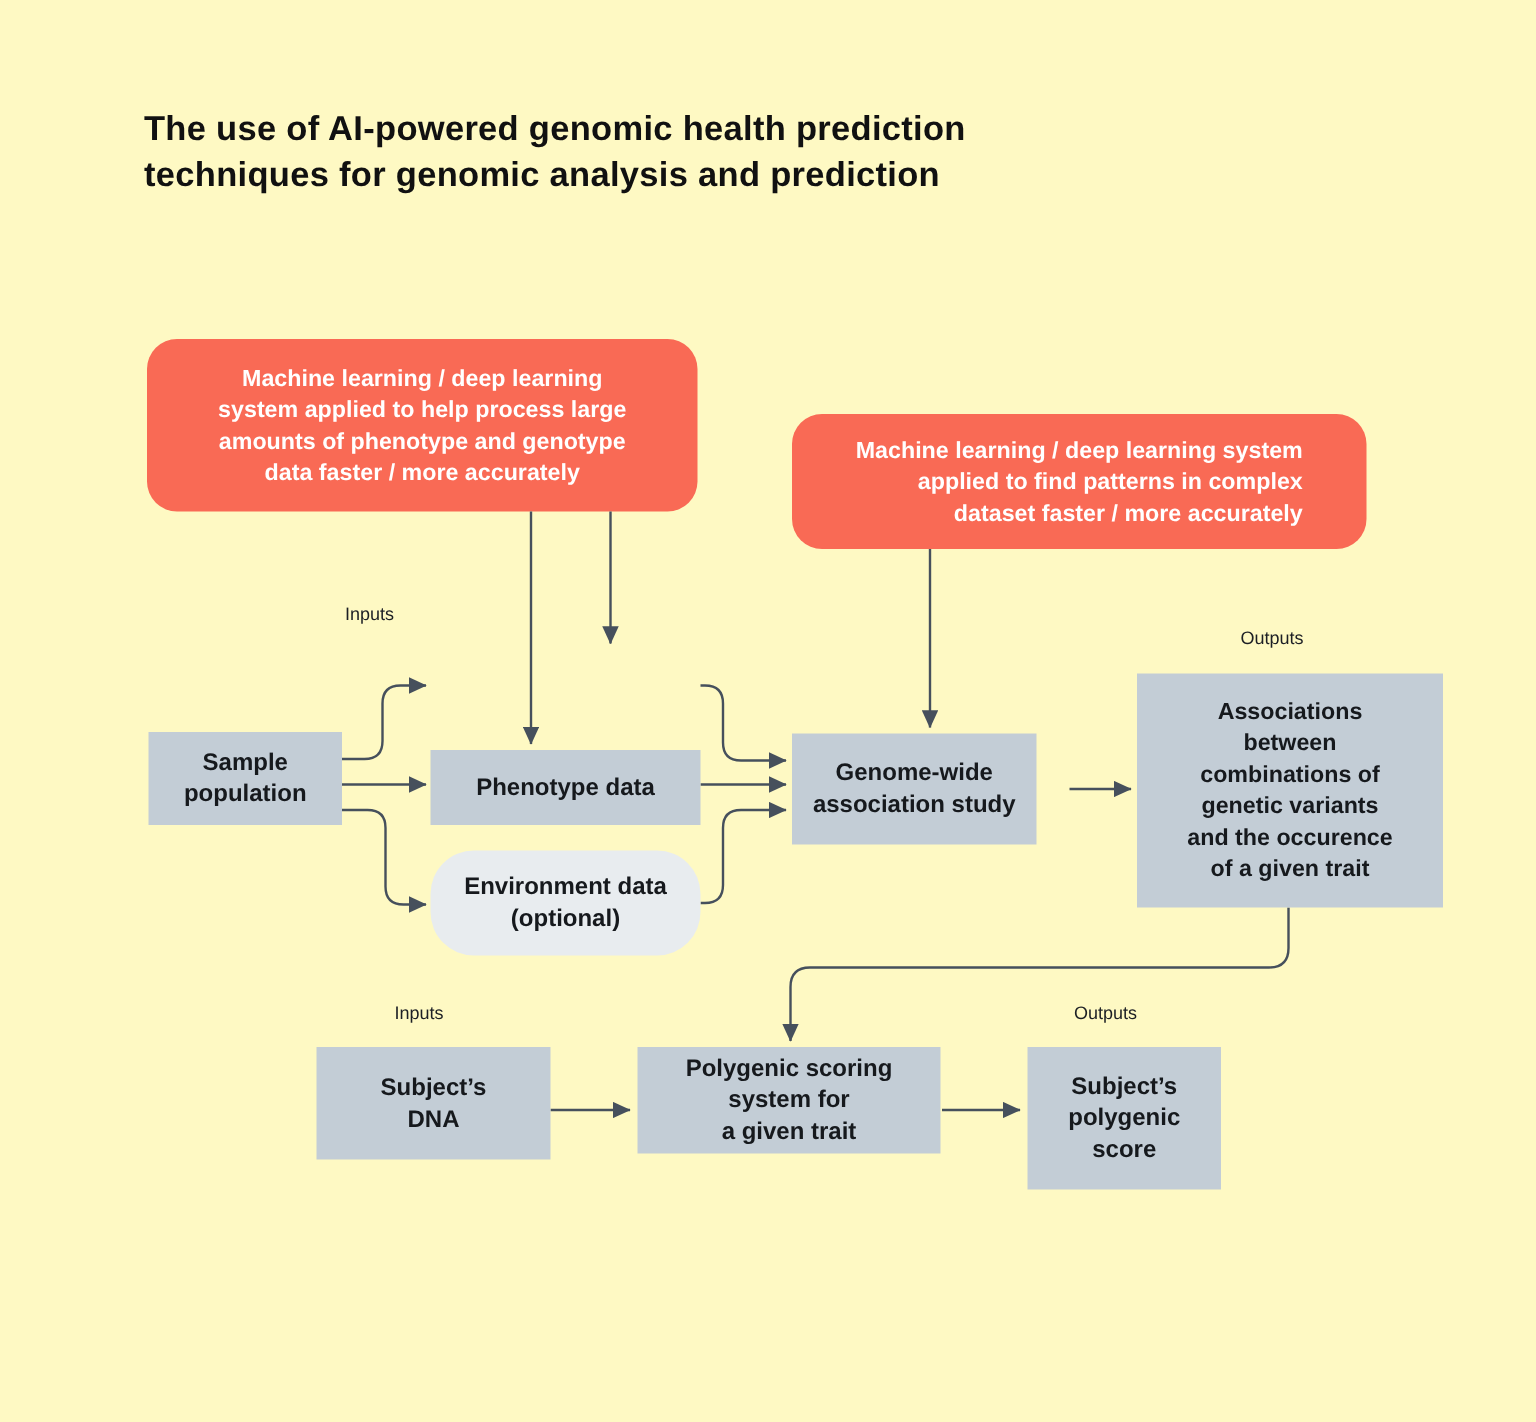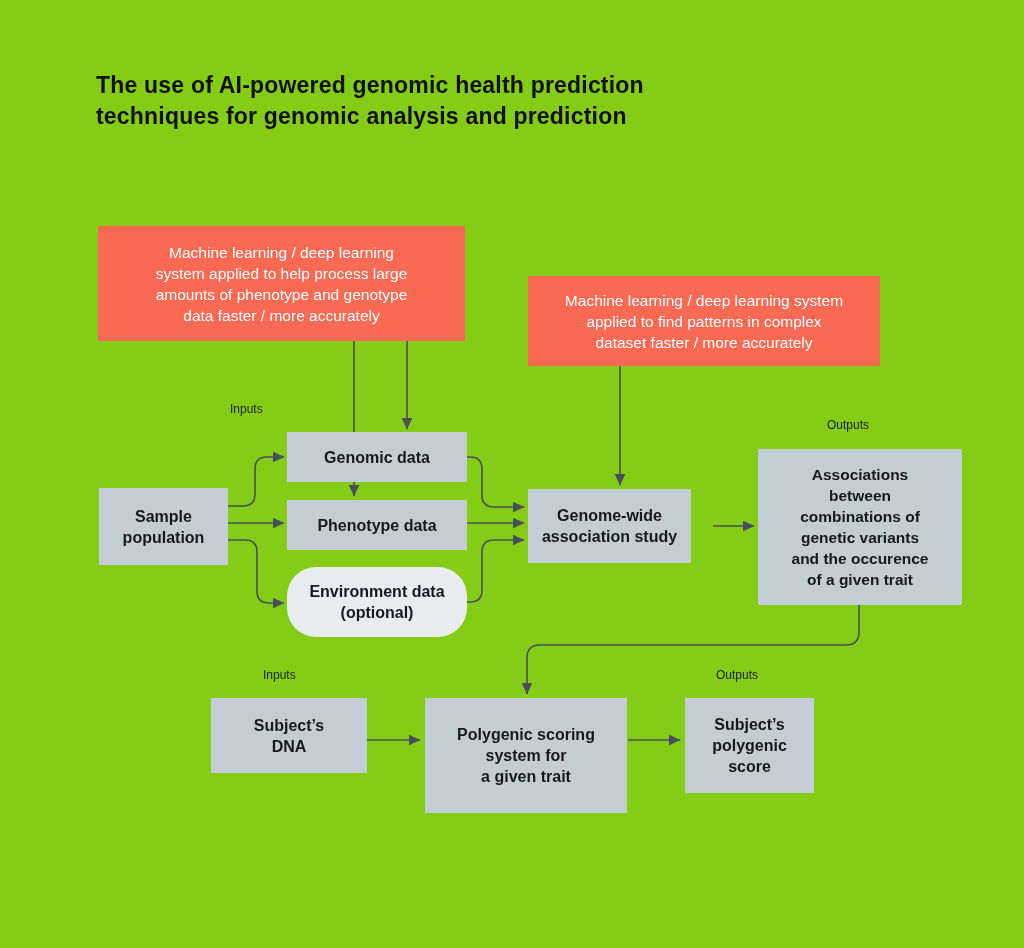--- a/index.html
+++ b/index.html
@@ -8,59 +8,59 @@
     --node-fill-light:#E8ECEF;
     --connector:#46505C;
     --text-dark:#16191D;
     --text-light:#FFFFFF;
     --title-color:#111111;
   }
   html,body{margin:0;padding:0;background:#ffffff;}
   .canvas{
     position:relative;
     width:1024px;height:948px;
-    background:#84cc16;
+    background:#fef9c3;
     font-family:"Liberation Sans","DejaVu Sans",sans-serif;
     overflow:hidden;
   }
   .title{
     position:absolute;left:96px;top:70px;width:640px;
     font-size:23px;font-weight:bold;line-height:31px;
     color:var(--title-color);
     white-space:pre-line;
     letter-spacing:0.2px;
   }
   .annotation{
     position:absolute;
     background:var(--accent-red);
     color:var(--text-light);
-    font-weight:normal;font-size:15.5px;line-height:21px;
+    font-weight:bold;font-size:15.5px;line-height:21px;
     display:flex;align-items:center;justify-content:center;
-    text-align:center;white-space:pre-line;
+    text-align:center;white-space:pre-line;border-radius:20px;
   }
   .annotation.a1{left:98px;top:226px;width:367px;height:115px;}
-  .annotation.a2{left:528px;top:276px;width:352px;height:90px;}
+  .annotation.a2{left:528px;top:276px;width:383px;height:90px;text-align:right;}
   .node{
     position:absolute;
     background:var(--node-fill);
     color:var(--text-dark);
     font-weight:bold;font-size:16px;line-height:21px;
     display:flex;align-items:center;justify-content:center;
     text-align:center;white-space:pre-line;
     z-index:2;
   }
   .node.light{background:var(--node-fill-light);}
-  .node.sample{left:99px;top:488px;width:129px;height:77px;}
+  .node.sample{left:99px;top:488px;width:129px;height:62px;}
   .node.genomic{left:287px;top:432px;width:180px;height:50px;}
   .node.phenotype{left:287px;top:500px;width:180px;height:50px;}
   .node.environment{left:287px;top:567px;width:180px;height:70px;border-radius:29px;}
   .node.gwas{left:528px;top:489px;width:163px;height:74px;}
   .node.associations{left:758px;top:449px;width:204px;height:156px;font-size:15.5px;}
   .node.subjectdna{left:211px;top:698px;width:156px;height:75px;}
-  .node.polygenic{left:425px;top:698px;width:202px;height:115px;}
+  .node.polygenic{left:425px;top:698px;width:202px;height:71px;}
   .node.score{left:685px;top:698px;width:129px;height:95px;}
   .flowlabel{
     position:absolute;
     font-size:12px;color:#1C1F24;font-weight:normal;
   }
   .flowlabel.in1{left:230px;top:402px;}
   .flowlabel.out1{left:827px;top:418px;}
   .flowlabel.in2{left:263px;top:668px;}
   .flowlabel.out2{left:716px;top:668px;}
   svg.connectors{
@@ -110,21 +110,20 @@
 applied to find patterns in complex
 dataset faster / more accurately</div>
 
   <div class="flowlabel in1">Inputs</div>
   <div class="flowlabel out1">Outputs</div>
   <div class="flowlabel in2">Inputs</div>
   <div class="flowlabel out2">Outputs</div>
 
   <div class="node sample">Sample
 population</div>
-  <div class="node genomic">Genomic data</div>
   <div class="node phenotype">Phenotype data</div>
   <div class="node environment light">Environment data
 (optional)</div>
   <div class="node gwas">Genome-wide
 association study</div>
   <div class="node associations">Associations
 between
 combinations of
 genetic variants
 and the occurence

